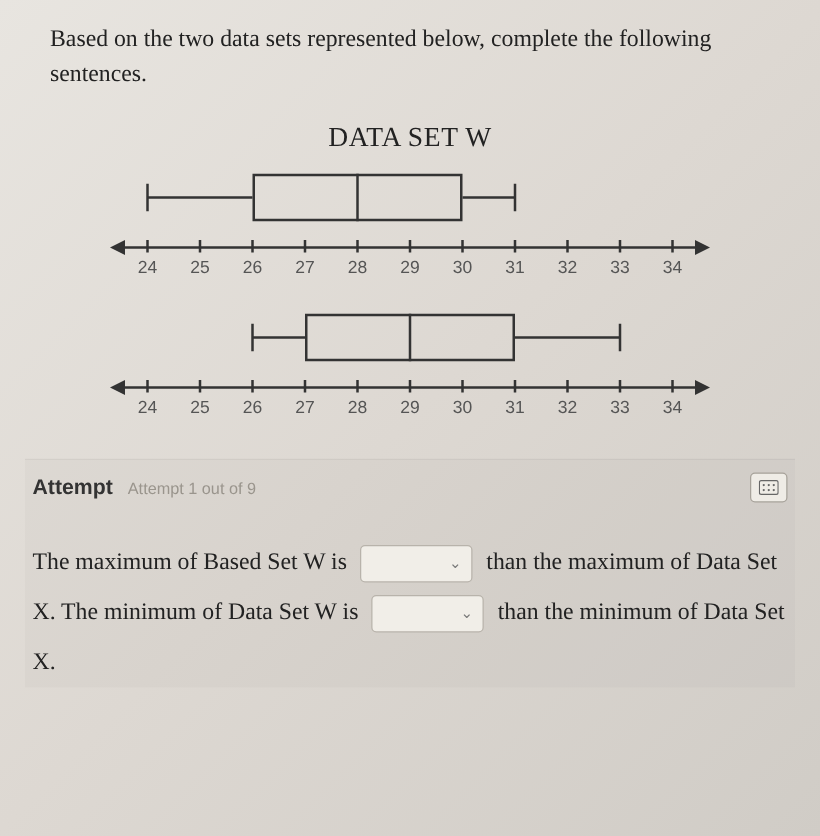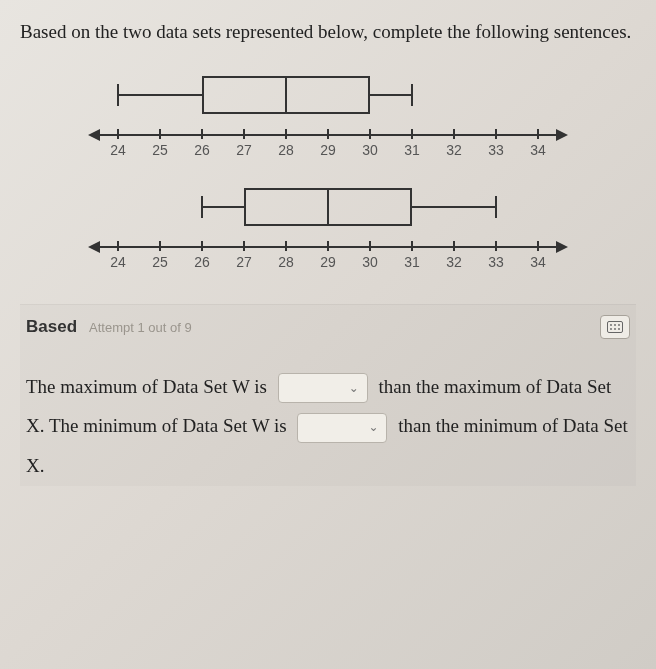--- a/index.html
+++ b/index.html
@@ -9,20 +9,21 @@
     font-family: Georgia, 'Times New Roman', serif;
     background: linear-gradient(135deg, #e8e5e0 0%, #ddd8d2 50%, #d0ccc6 100%);
     padding: 18px 20px;
     color: #222;
     position: relative;
   }
   .prompt {
     font-size: 19px;
     line-height: 1.45;
     margin-bottom: 24px;
+    margin-left: 20px;
   }
   .chart-block { margin-bottom: 18px; }
   .chart-title {
     font-family: 'Times New Roman', serif;
     font-size: 22px;
     text-align: center;
     margin-bottom: 10px;
     letter-spacing: 0.5px;
   }
   .plot-area {
@@ -142,20 +143,21 @@
     font-size:12px;
     font-family: Arial, sans-serif;
   }
 </style>
 </head>
 <body>
 
 <div class="prompt">Based on the two data sets represented below, complete the following sentences.</div>
 
 <div class="chart-block">
+  <div class="chart-title">DATA SET W</div>
   <div class="plot-area" id="plot-0">
       <div class="whisker-line" style="left: 20px; width: 84px;"></div>
       <div class="whisker-line" style="left: 272px; width: 42px;"></div>
       <div class="cap" style="left: 20px;"></div>
       <div class="cap" style="left: 314px;"></div>
       <div class="box" style="left: 104px; width: 168px;"></div>
       <div class="median" style="left: 188px;"></div>
     </div>
   <div class="axis" id="axis-0">
     <div class="axis-line"></div>
@@ -220,37 +222,37 @@
       <div class="tick" style="left: 398px;"></div>
       <div class="tick-label" style="left: 398px;">33</div>
       <div class="tick" style="left: 440px;"></div>
       <div class="tick-label" style="left: 440px;">34</div>
     </div>
 </div>
 
 <div class="answer-section">
   <div class="answer-head">
     <div class="lbls">
-      <strong>Based</strong>
+      <strong>Attempt</strong>
       <span class="attempt">Attempt 1 out of 9</span>
     </div>
     <div class="keypad-btn">
       <svg width="16" height="12" viewBox="0 0 16 12">
         <rect x="0.5" y="0.5" width="15" height="11" rx="1.5" fill="none" stroke="#666"></rect>
         <circle cx="4" cy="4" r="0.9" fill="#666"></circle>
           <circle cx="8" cy="4" r="0.9" fill="#666"></circle>
           <circle cx="12" cy="4" r="0.9" fill="#666"></circle>
         <circle cx="4" cy="8" r="0.9" fill="#666"></circle>
           <circle cx="8" cy="8" r="0.9" fill="#666"></circle>
           <circle cx="12" cy="8" r="0.9" fill="#666"></circle>
       </svg>
     </div>
   </div>
   <div class="sentence">
-    <span>The maximum of Data Set W is</span>
+    <span>The maximum of Based Set W is</span>
     <span class="dropdown">
         <span>⌄</span>
       </span>
     <span>than the maximum of Data Set X. The minimum of Data Set W is</span>
     <span class="dropdown">
         <span>⌄</span>
       </span>
     <span>than the minimum of Data Set X.</span>
   </div>
 </div>

